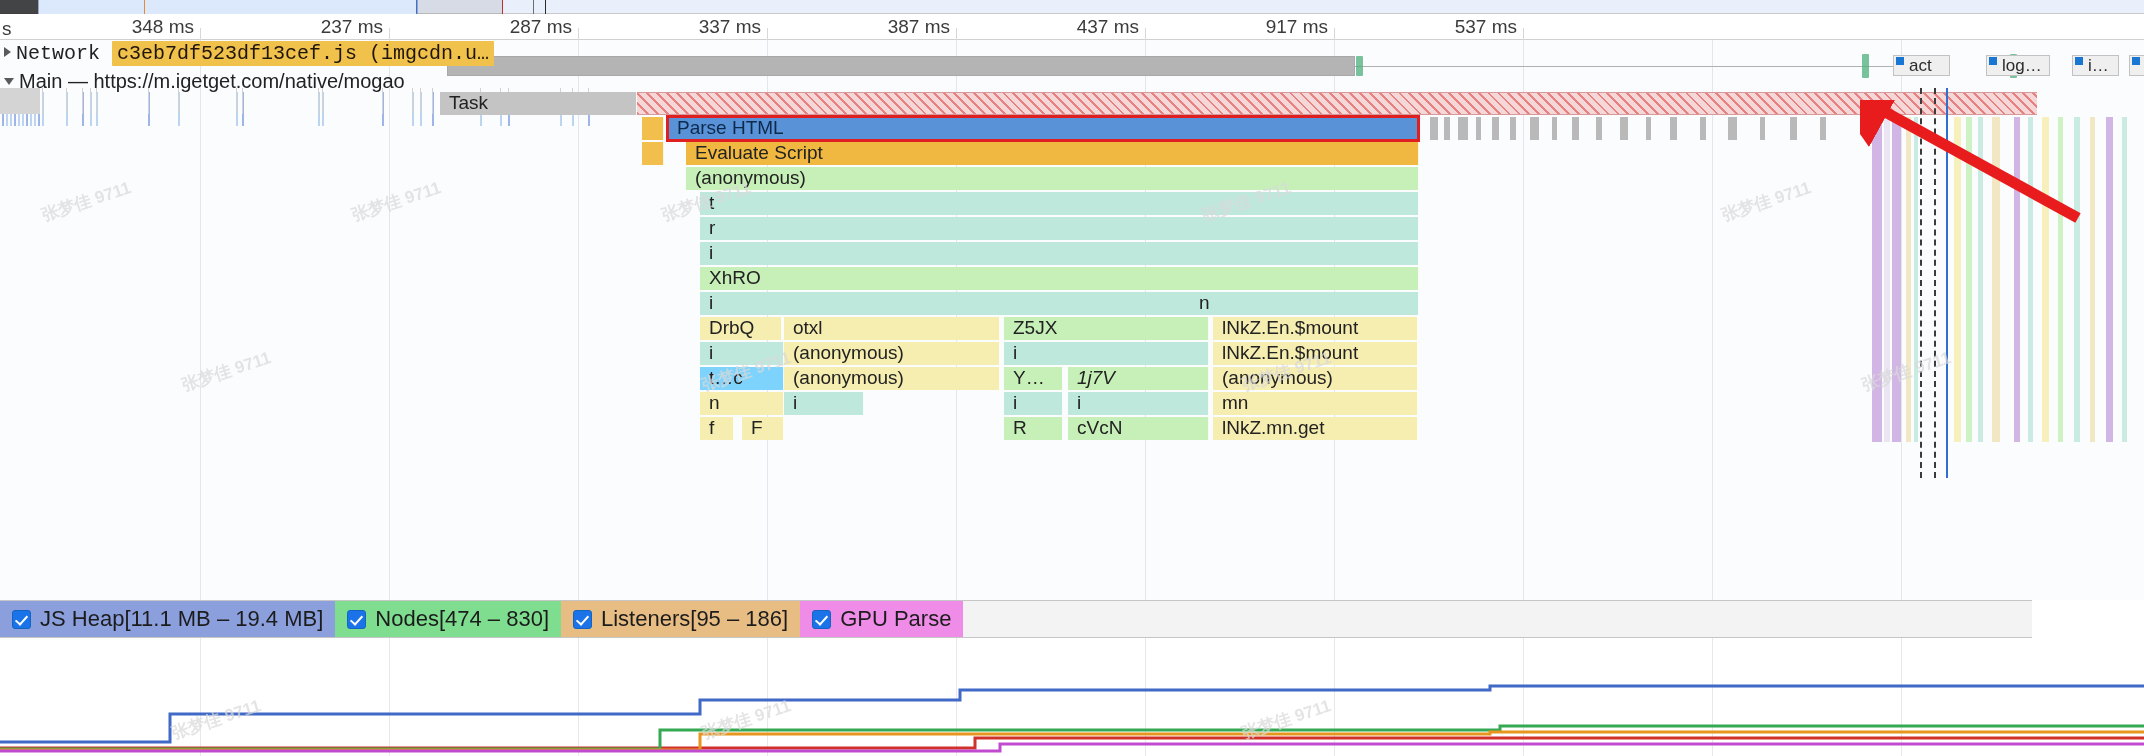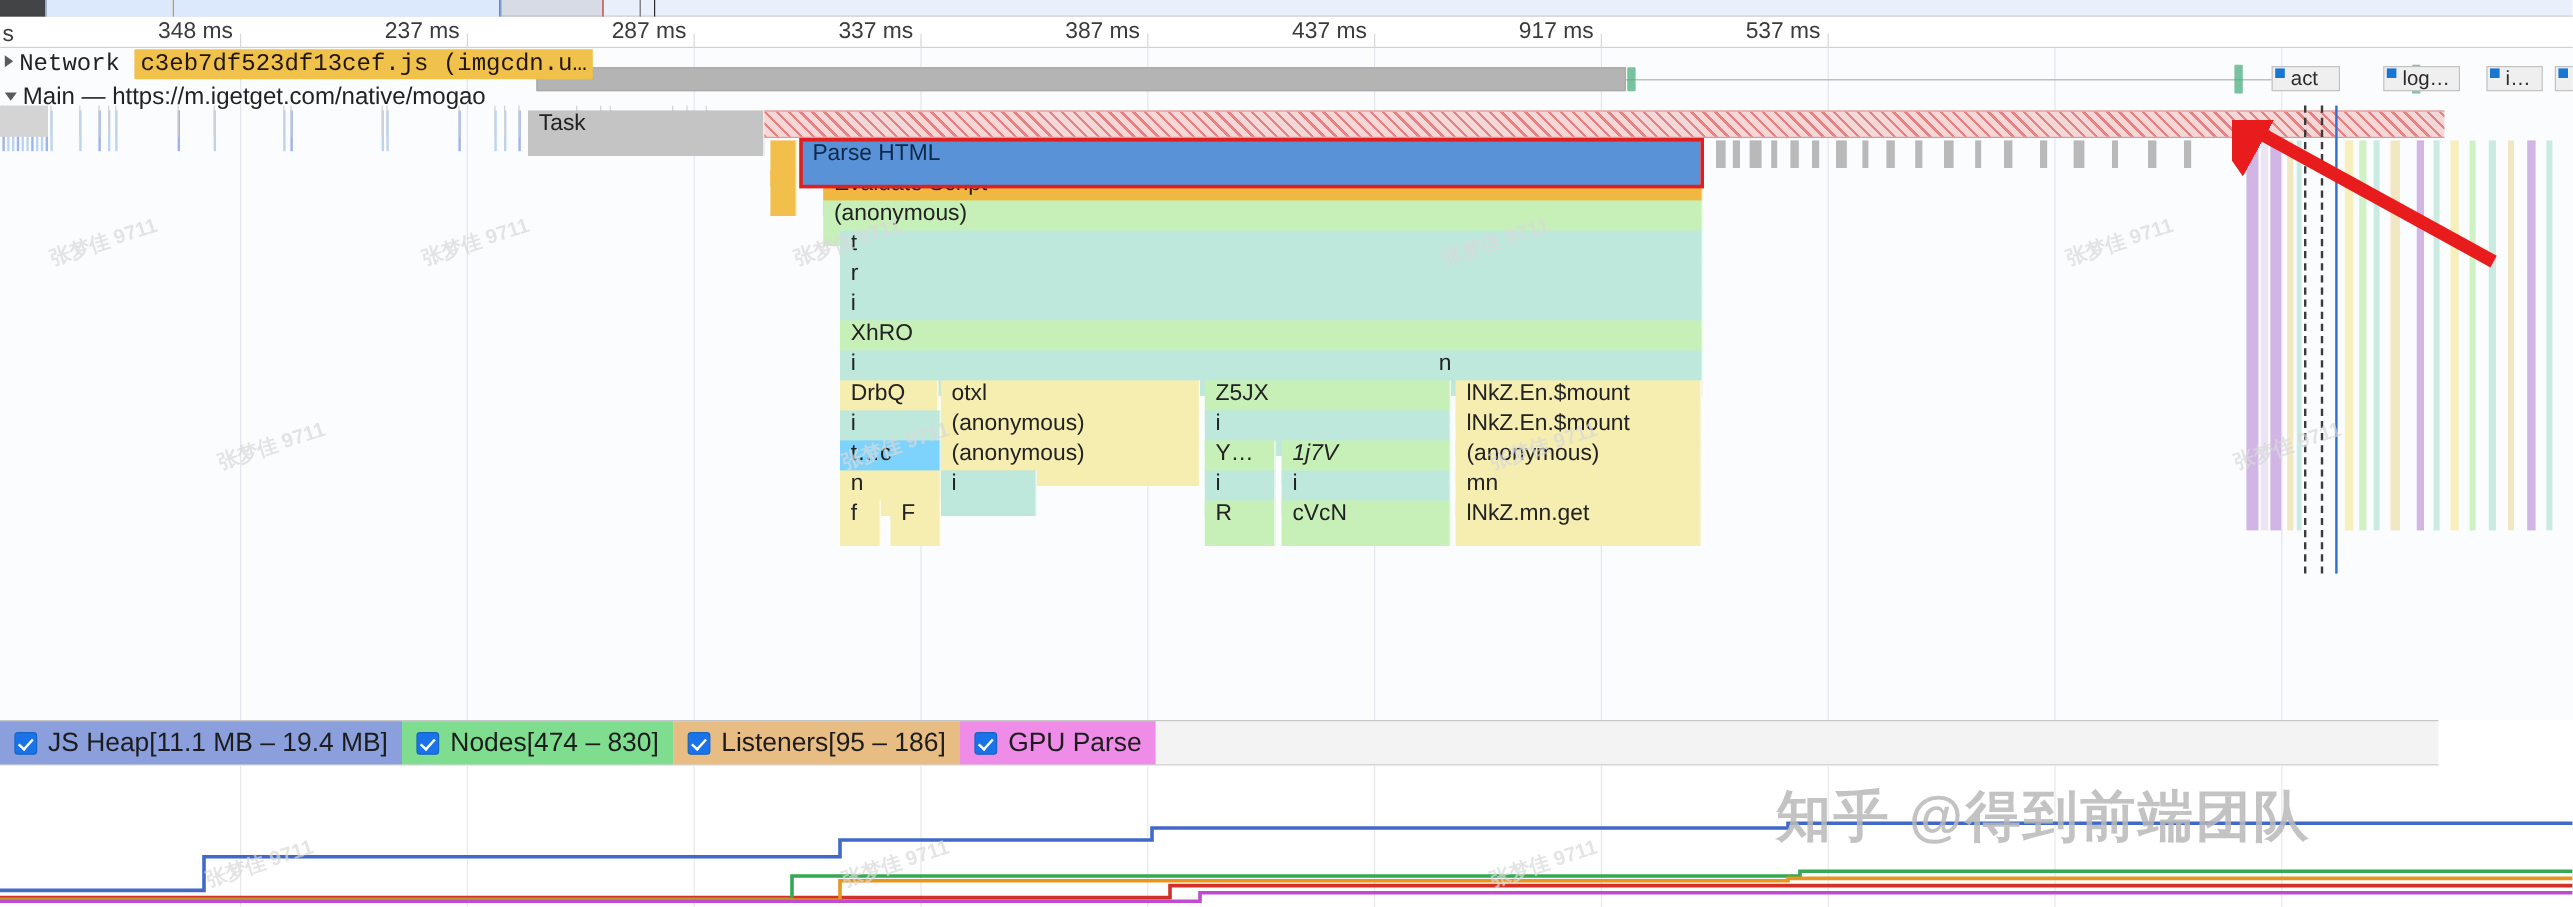--- a/index.html
+++ b/index.html
@@ -60,21 +60,21 @@
     position:absolute; height:21px; background:#efefef; border:1px solid #c2c2c2;
     font-size:17px; color:#2b2b2b; line-height:19px; padding-left:15px; overflow:hidden; white-space:nowrap;
   }
   .net-sq { position:absolute; width:8px; height:8px; background:#1976d2; }
   .net-green { position:absolute; width:7px; border-radius:1px; background:#4caf7d; opacity:.75; }
   .net-conn { position:absolute; height:1px; background:#9b9b9b; }
 
   
   .flame { position:absolute; left:0; top:0; width:2144px; }
   .fbar {
-    position:absolute; height:38px; font-size:19px; line-height:22px;
+    position:absolute; height:23px; font-size:19px; line-height:22px;
     color:#222; padding-left:9px; overflow:hidden; white-space:nowrap;
     border-right:1px solid rgba(255,255,255,.85);
   }
   .fbar.sel { outline:3px solid #e02020; outline-offset:-1px; z-index:20; }
 
   .hatch {
     position:absolute; height:23px;
     background-color:#f6d7d7;
     background-image:repeating-linear-gradient(45deg, rgba(220,60,60,.55) 0 2px, rgba(255,255,255,0) 2px 7px);
     border-top:1px solid #d79a9a; border-bottom:1px solid #d79a9a;
@@ -383,21 +383,20 @@
       <polyline points="0,111 660,111 660,92 1500,92 1500,88 2144,88" fill="none" stroke="#34a853" stroke-width="3"></polyline>
       <polyline points="0,112 700,112 700,96 1490,96 1490,94 2144,94" fill="none" stroke="#e8951e" stroke-width="3"></polyline>
       <polyline points="0,113 1000,113 1000,106 2144,106" fill="none" stroke="#c14bd0" stroke-width="3"></polyline>
     </svg>
 
     <div class="wm wm-small" style="left:170px;top:70px;">张梦佳 9711</div>
     <div class="wm wm-small" style="left:700px;top:70px;">张梦佳 9711</div>
     <div class="wm wm-small" style="left:1240px;top:70px;">张梦佳 9711</div>
   </div>
 
-  <div class="wm wm-big" style="left:1480px;top:650px;">知乎 @得到前端团队</div>
 
   <svg class="arrow" style="left:1860px;top:100px;" width="260" height="130">
     <defs>
       <marker id="ah" markerWidth="7" markerHeight="7" refX="1" refY="3.5" orient="auto">
         <polygon points="0,0 7,3.5 0,7" fill="#e81c1c"></polygon>
       </marker>
     </defs>
     <line x1="218" y1="118" x2="18" y2="8" stroke="#e81c1c" stroke-width="11" marker-end="url(#ah)"></line>
   </svg>
 

